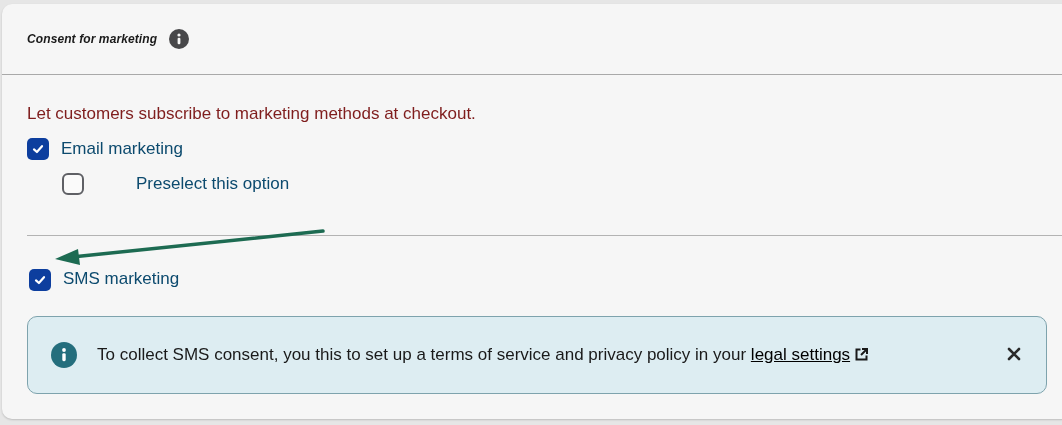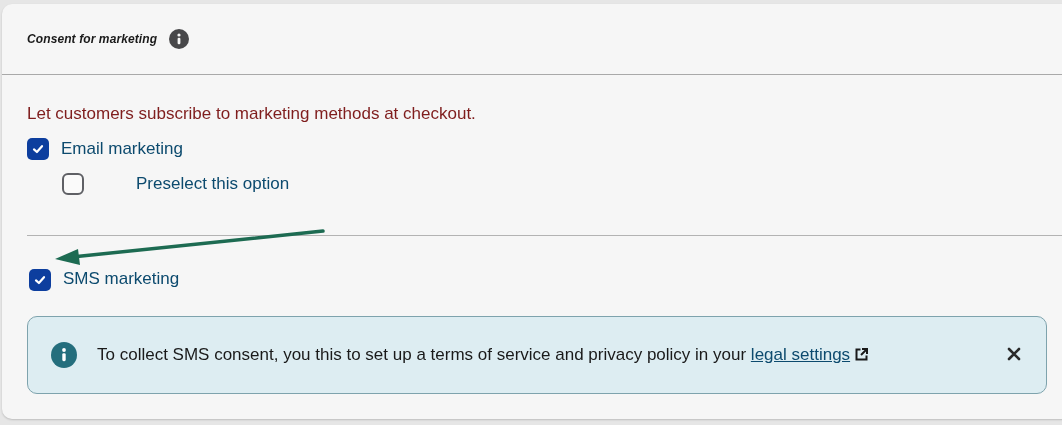--- a/index.html
+++ b/index.html
@@ -65,21 +65,21 @@
       display: flex; align-items: center;
       padding-left: 23px;
     }
     .banner-icon {
       width: 26px; height: 26px; border-radius: 50%;
       background: #246e7d;
       display: inline-flex; align-items: center; justify-content: center;
       flex-shrink: 0;
     }
     .banner-text { font-size: 17px; margin-left: 20px; color: #1a1a1a; }
-    .banner-link { color: #0c4a6e; text-decoration: underline; }
+    .banner-link { color: #000000; text-decoration: underline; }
     .ext-icon { display: inline-block; margin-left: 5px; vertical-align: -1px; }
     .close-btn {
       position: absolute; right: 22px; top: 27px;
       width: 20px; height: 20px;
       display: flex; align-items: center; justify-content: center;
       cursor: pointer;
     }
     .arrow {
       position: absolute; left: 0; top: 0; pointer-events: none;
     }

